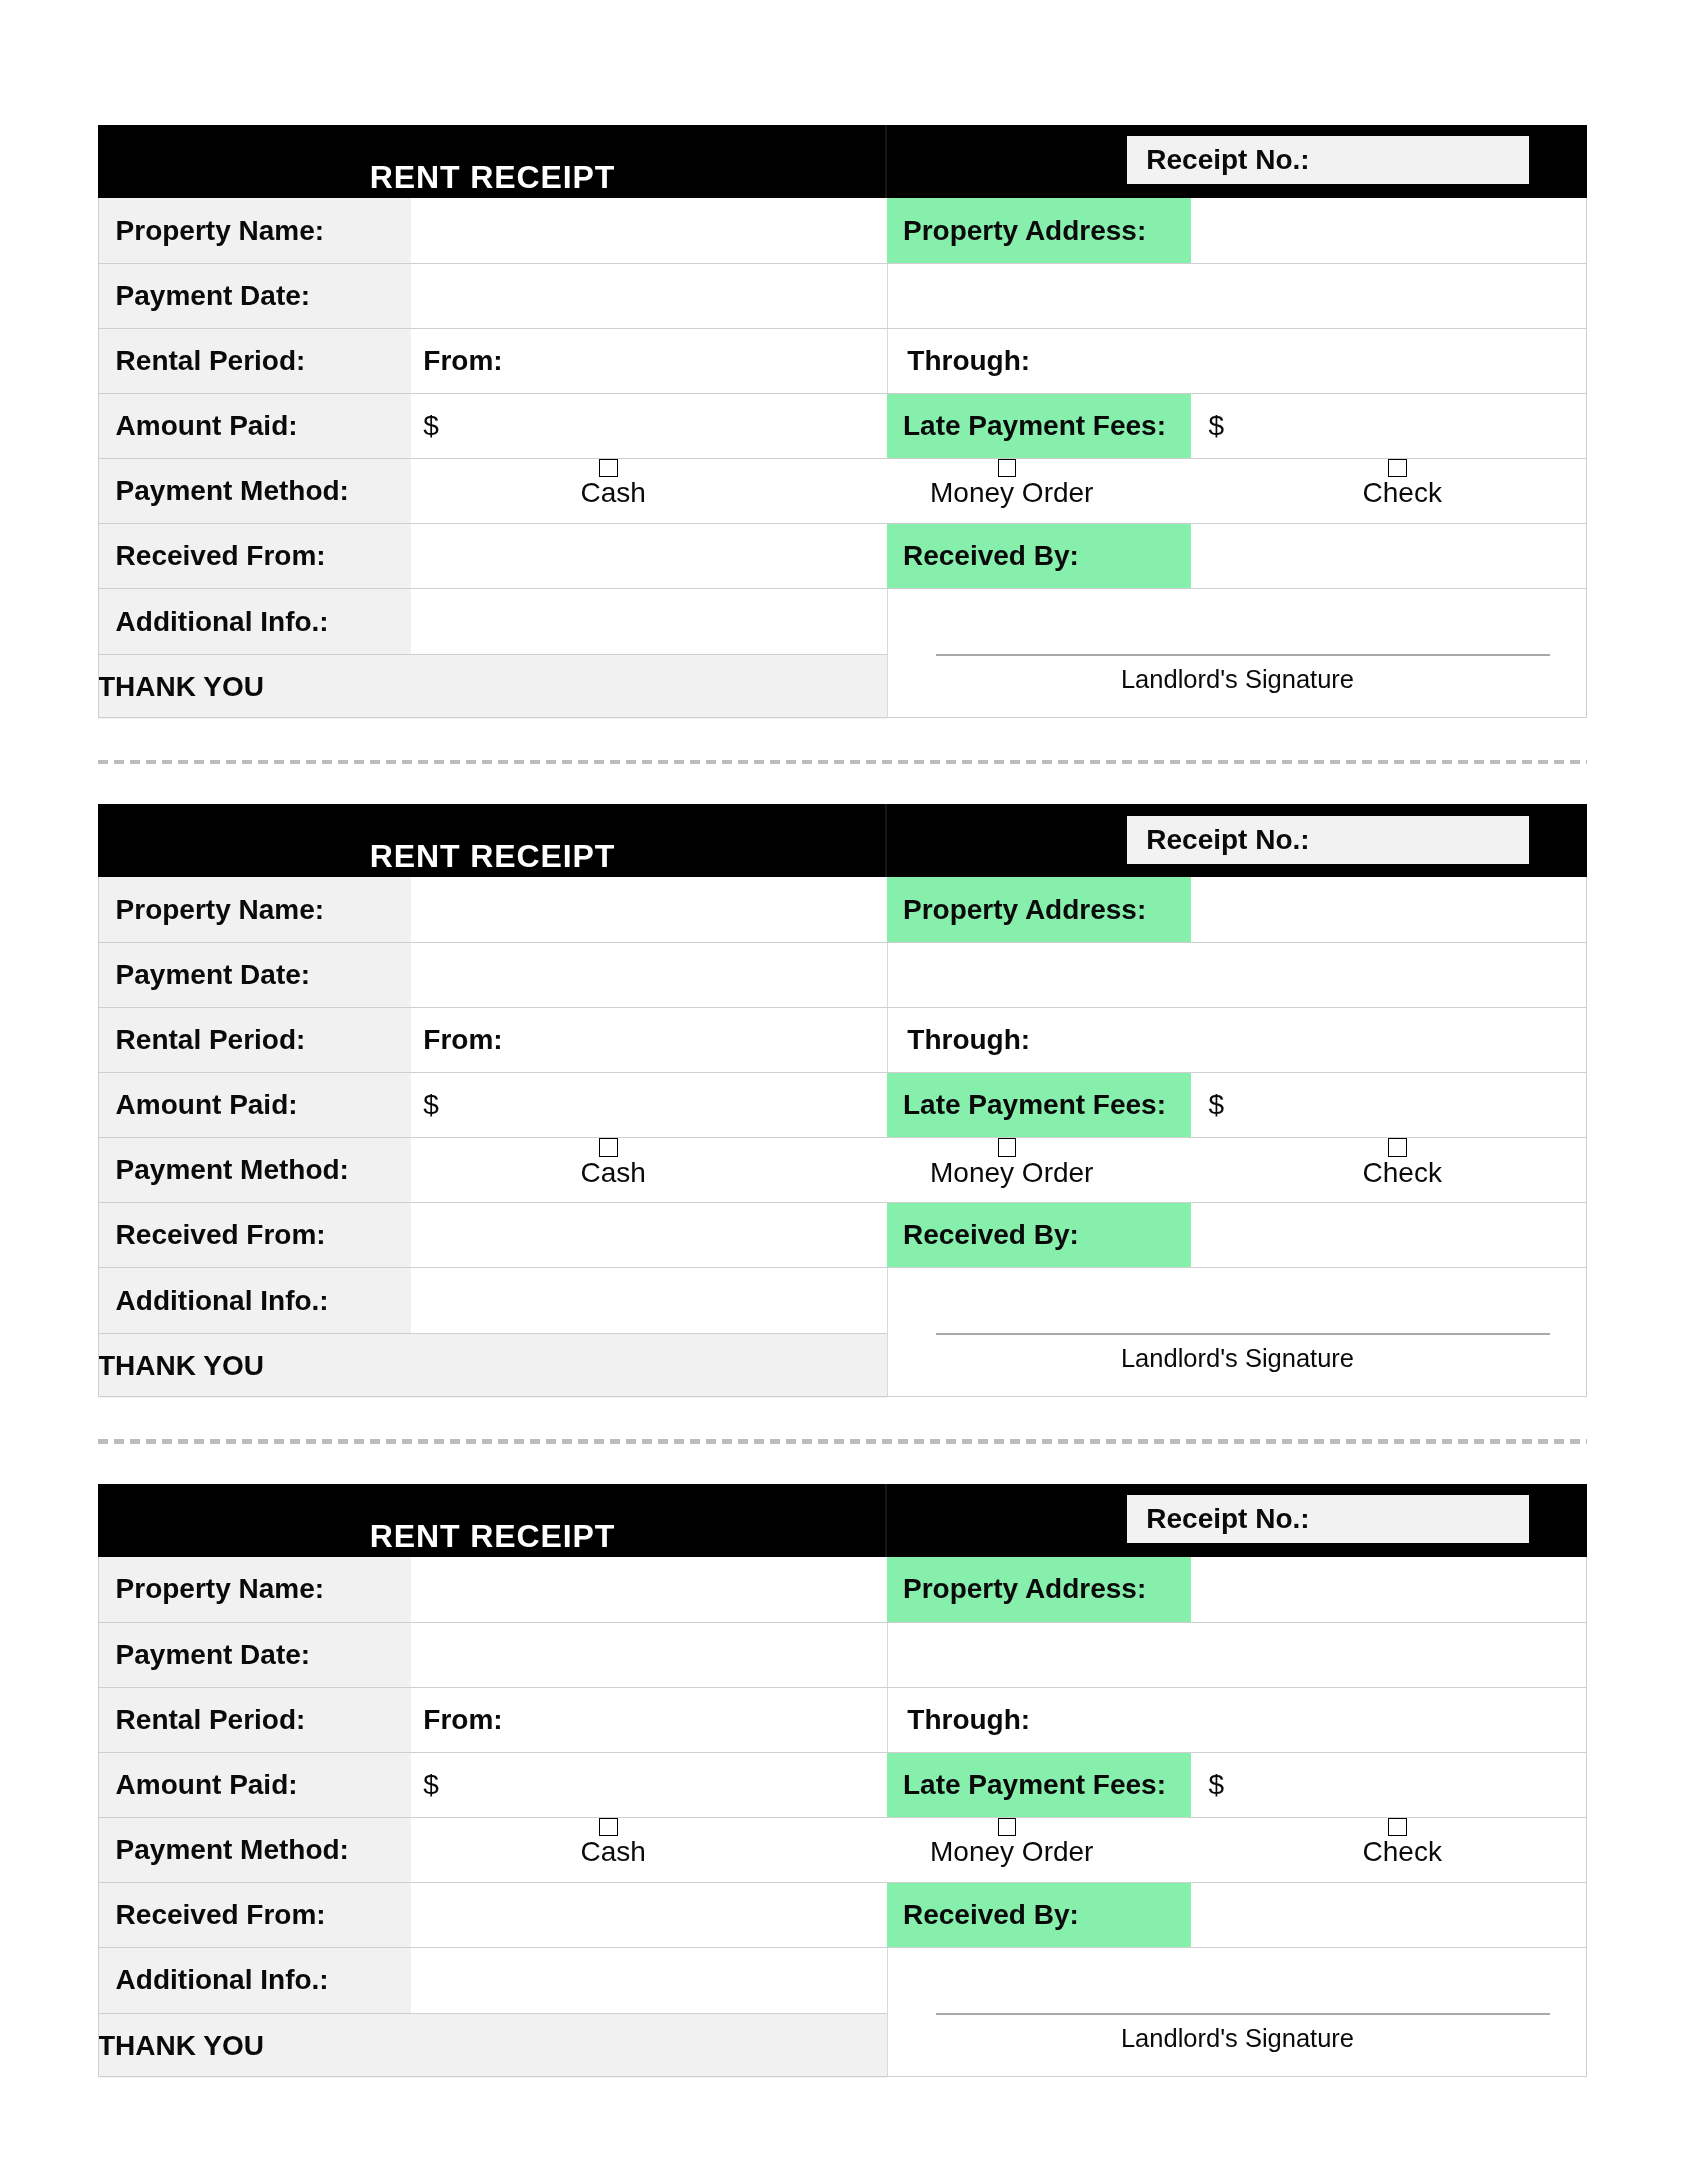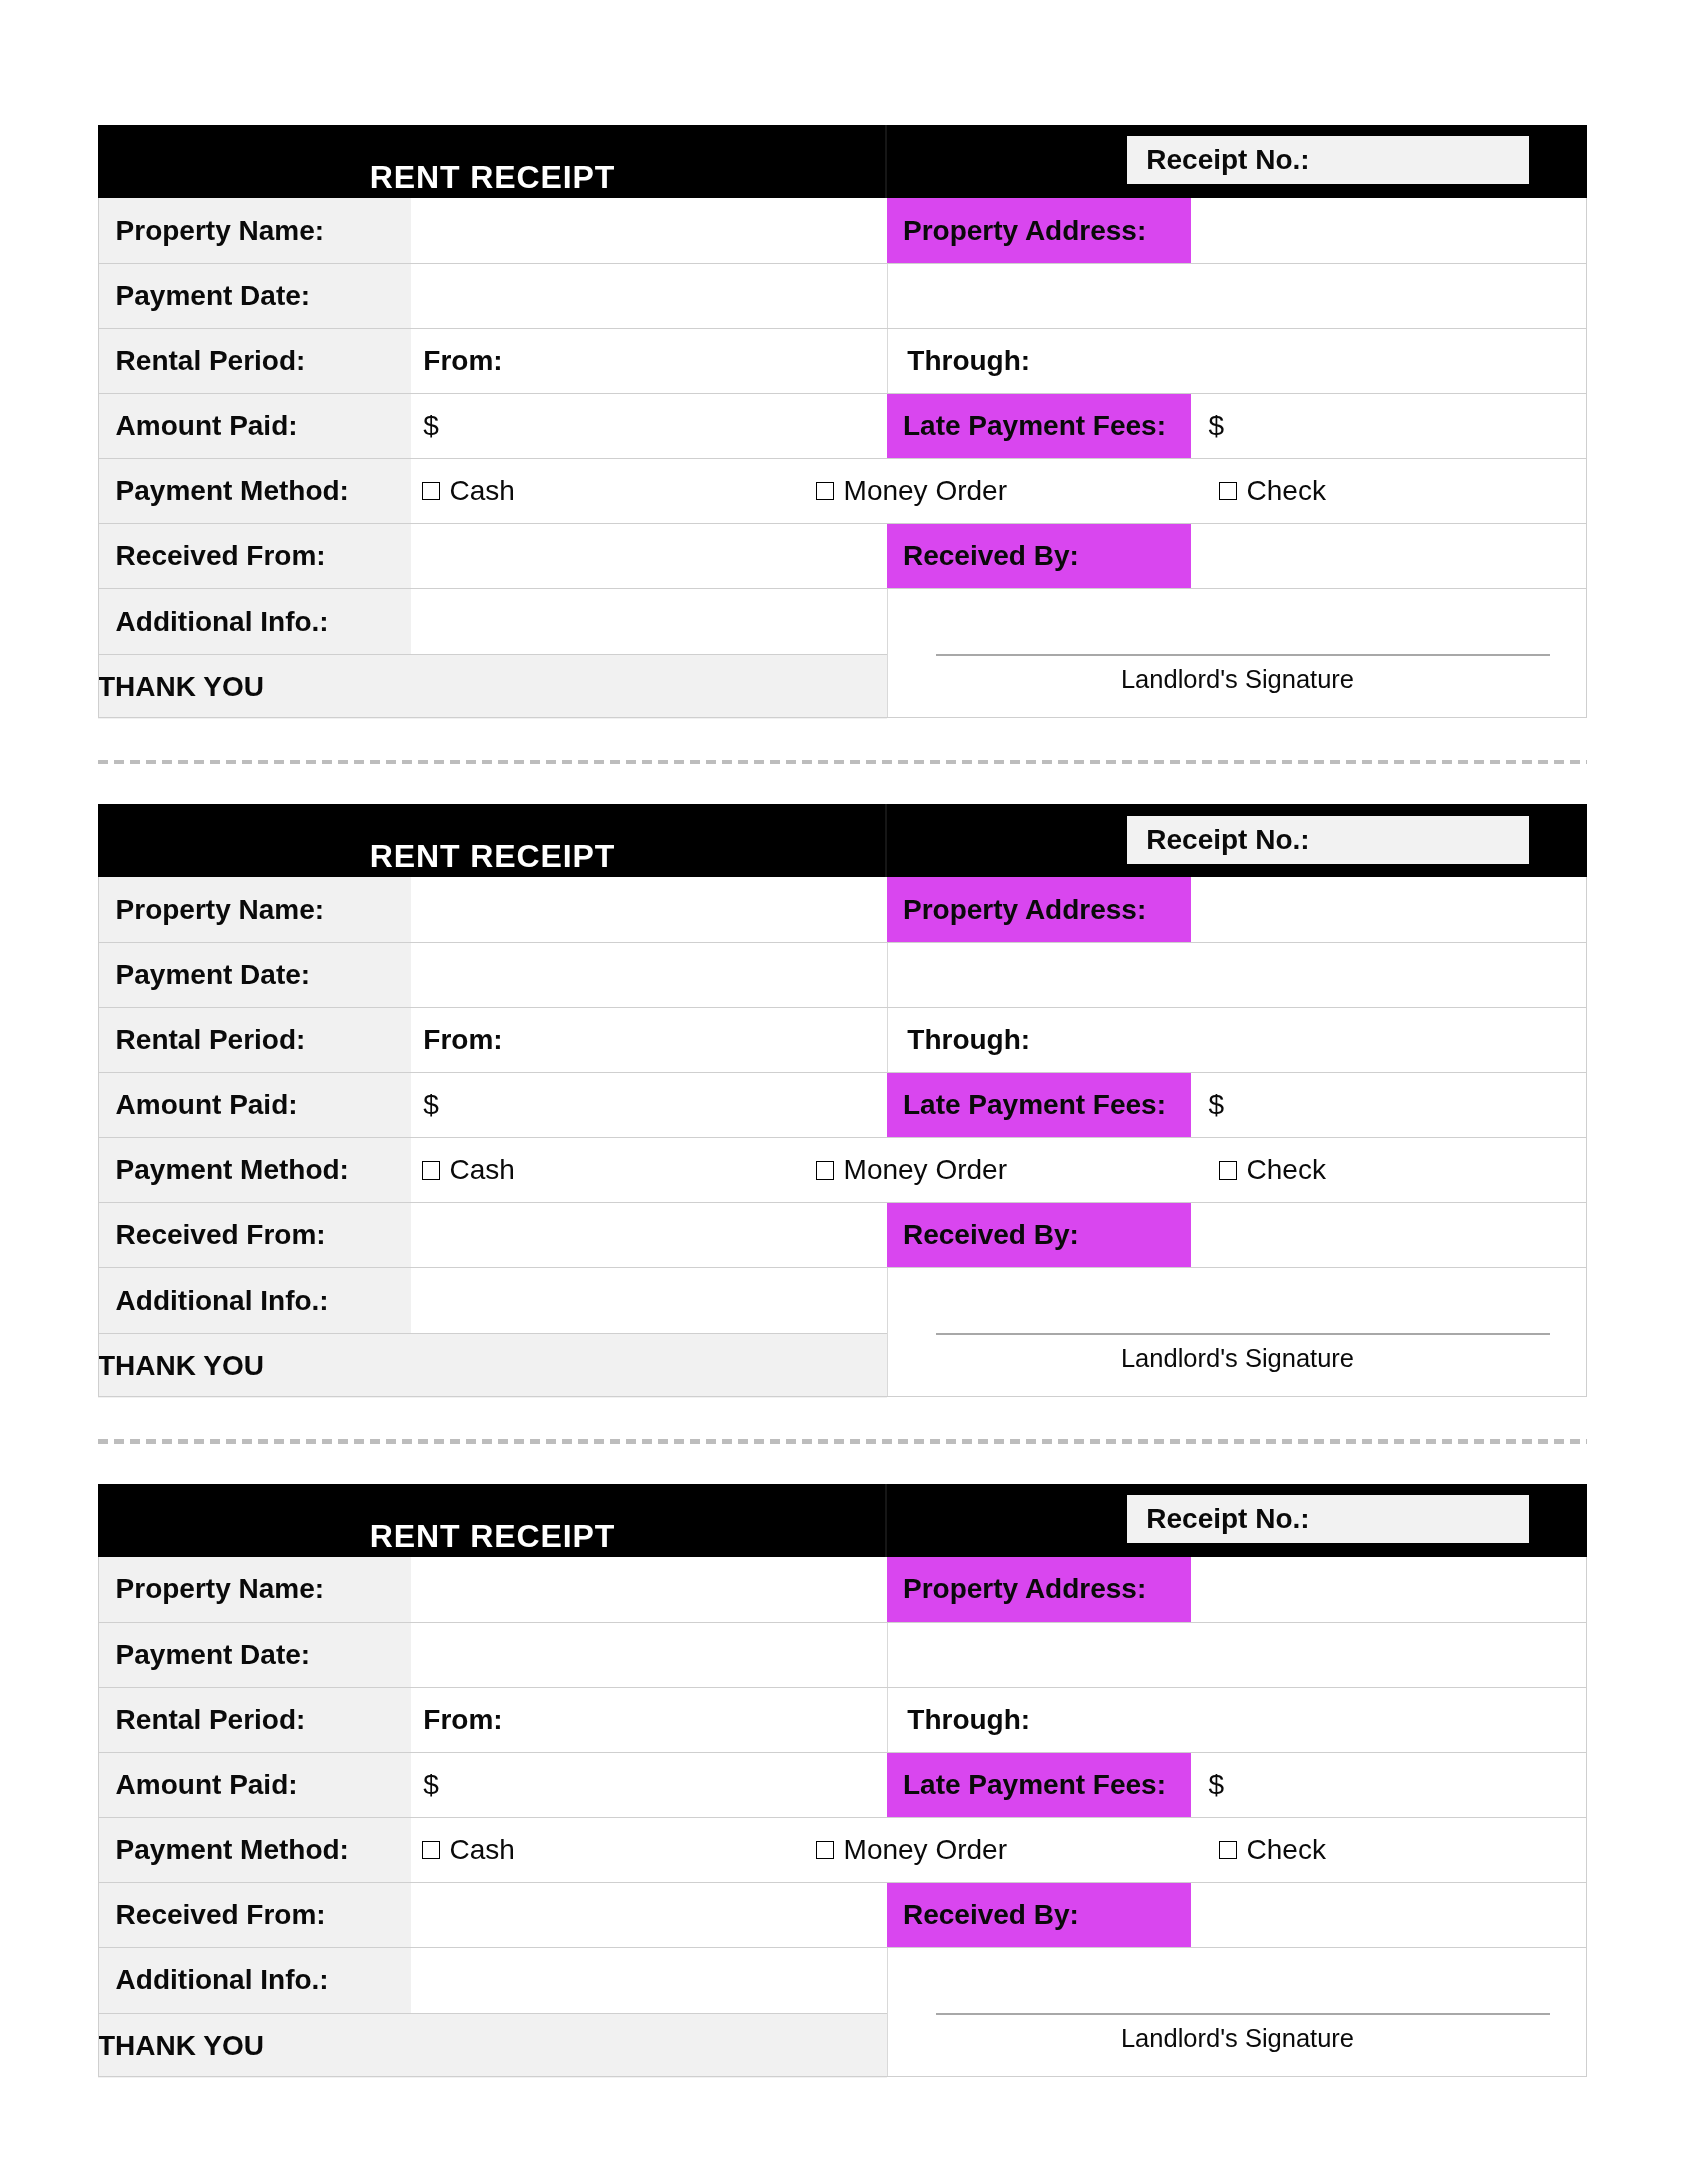--- a/index.html
+++ b/index.html
@@ -31,28 +31,28 @@
 
   .rows { position:relative; background:#ffffff; }
   .rows::after {
     content:""; position:absolute; inset:0;
     border:1.8px solid #cfcfcf; border-top:none; pointer-events:none;
   }
   .row { display:flex; height:65px; }
   .row + .row, .rowd { border-top:1.8px solid #cfcfcf; }
   .c { display:flex; align-items:center; font-size:28px; }
   .lab  { width:313px; background:#f1f1f1; font-weight:bold; padding-left:17.6px; }
-  .lab2 { width:304px; background:#d946ef; font-weight:bold; padding-left:16px; }
+  .lab2 { width:304px; background:#86efac; font-weight:bold; padding-left:16px; }
   .vB   { width:476px; padding-left:12.3px; background:#fff; }
   .vCD  { width:700px; padding-left:19.3px; border-left:1.8px solid #d9d9d9; background:#fff; }
   .vD   { width:396px; padding-left:17.6px; background:#fff; }
   .bold { font-weight:bold; }
 
   .opts { width:1175px; display:flex; background:#fff; }
-  .opt  { display:flex; align-items:center; padding-left:10.5px; font-size:28px; }
+  .opt  { display:flex; align-items:center; padding-left:10.5px; font-size:28px;flex-direction:column; }
   .opt1 { width:394px; } .opt2 { width:403px; } .opt3 { width:378px; }
   .cb   { width:18.4px; height:18.4px; border:1.8px solid #000; margin-right:9.7px; flex:none; background:#fff; }
 
   .rowd { display:flex; height:130px; }
   .lstack { width:789px; }
   .r7 { display:flex; height:65px; }
   .r8 {
     height:65px; background:#f1f1f1; border-top:1.8px solid #cfcfcf;
     text-align:left; line-height:63px; font-weight:bold; font-size:28px;
   }

